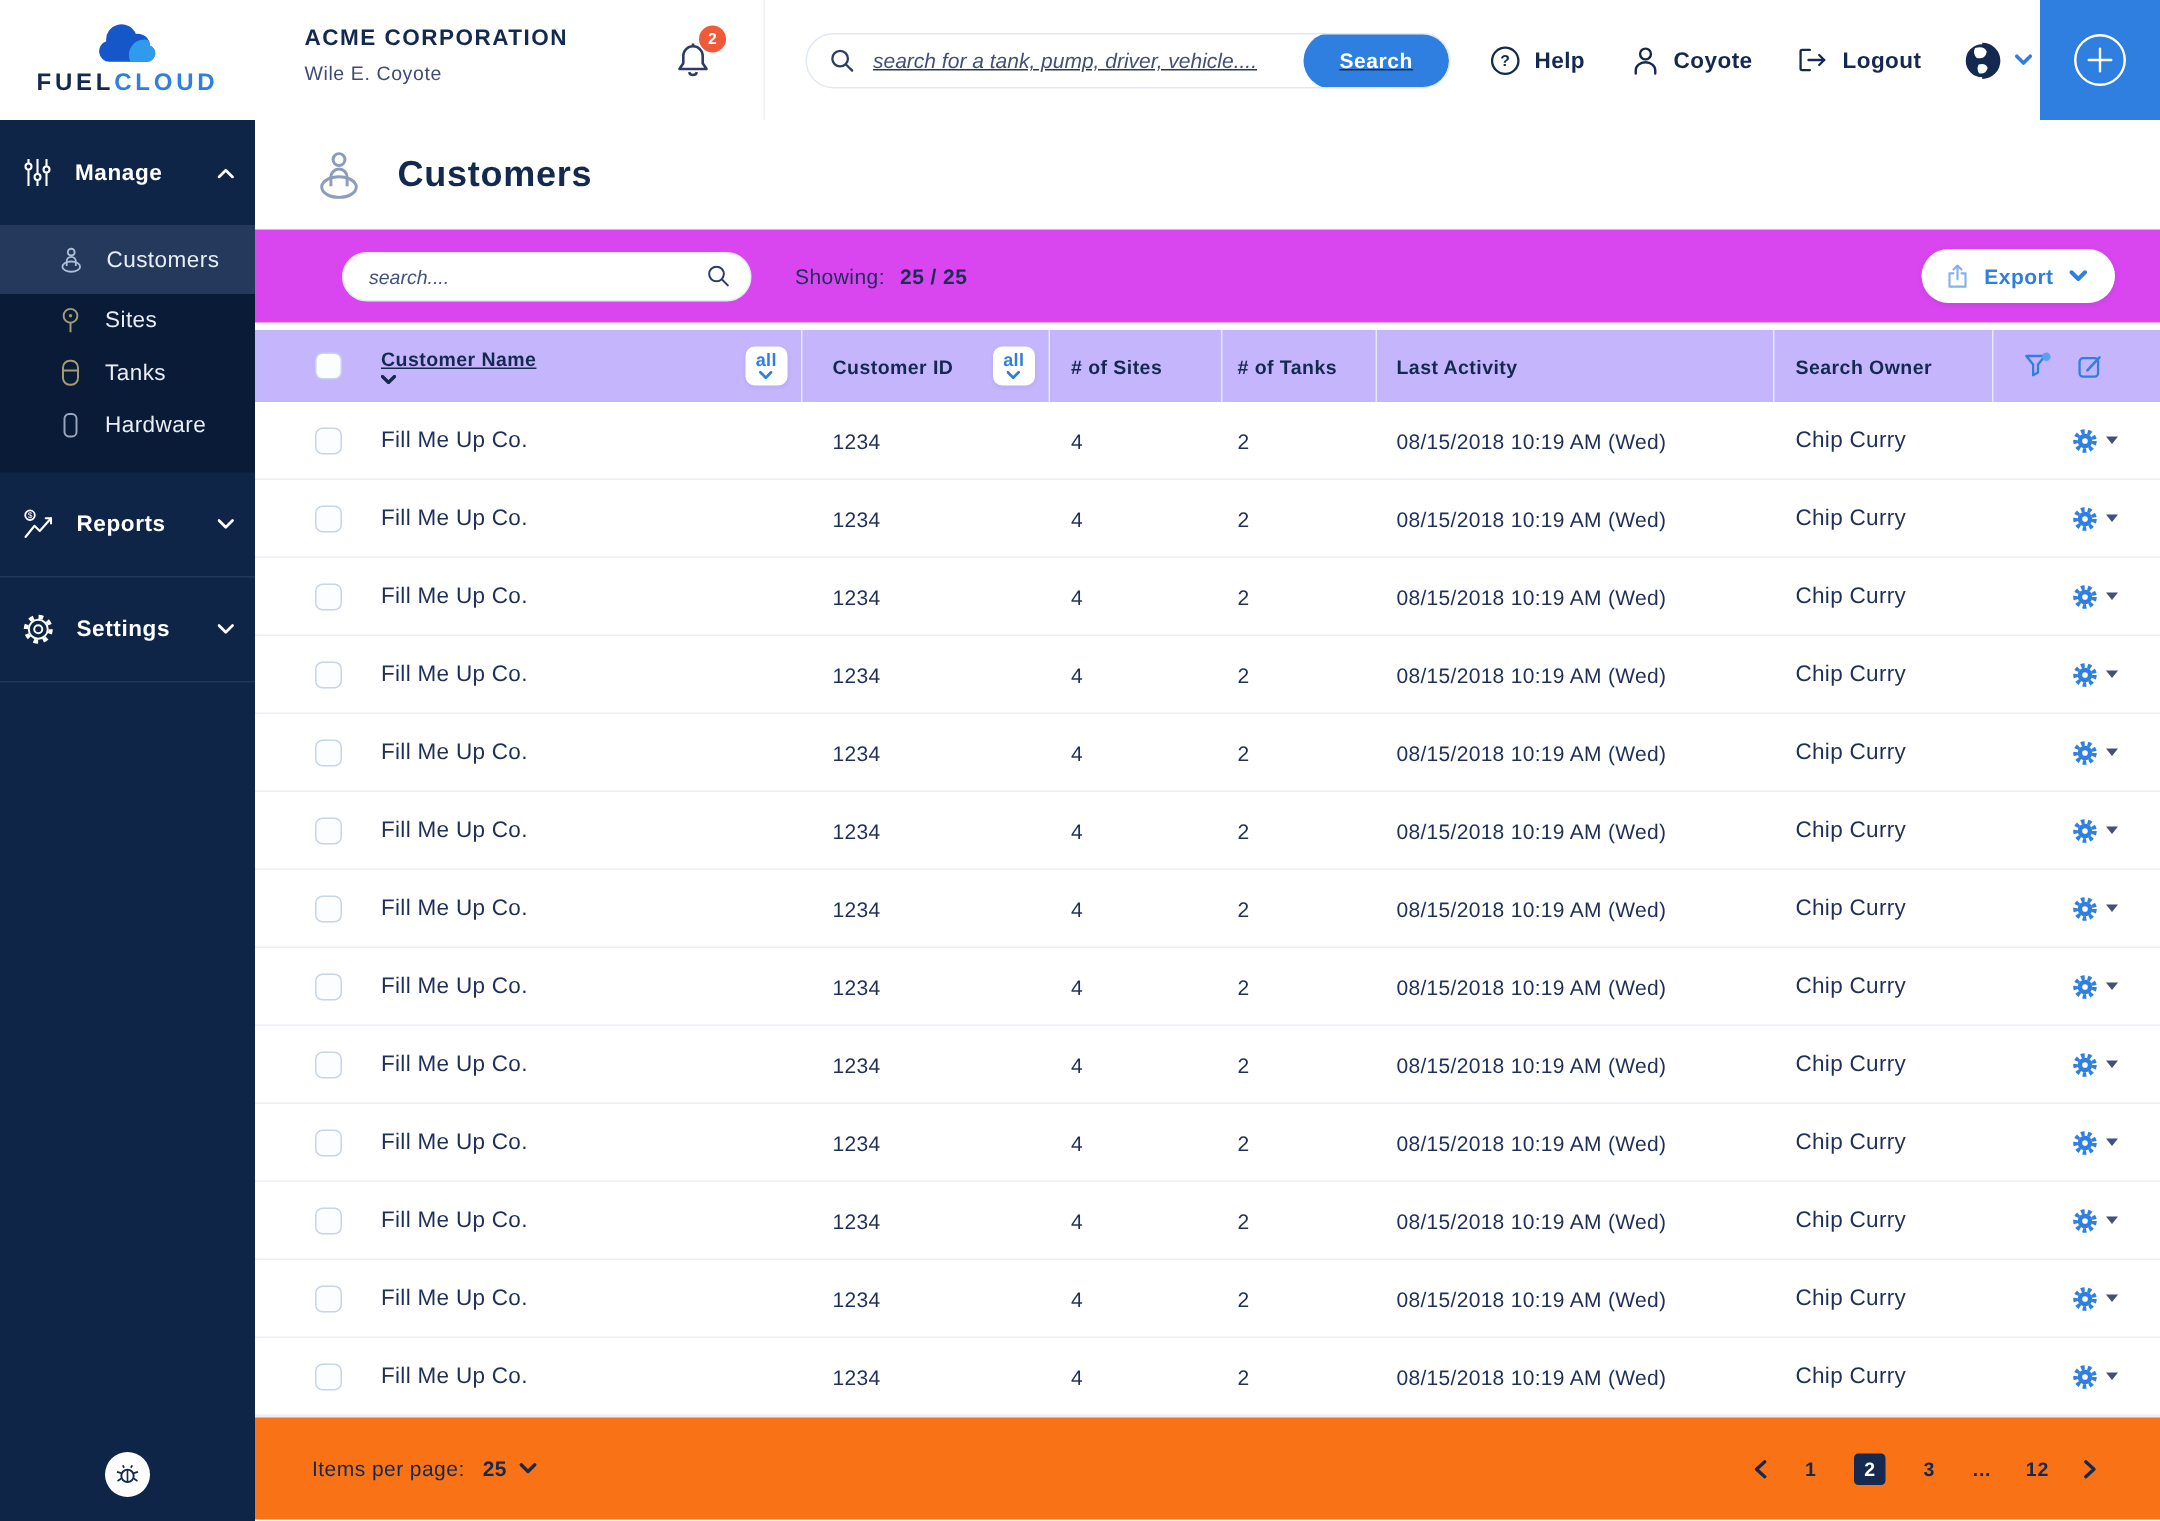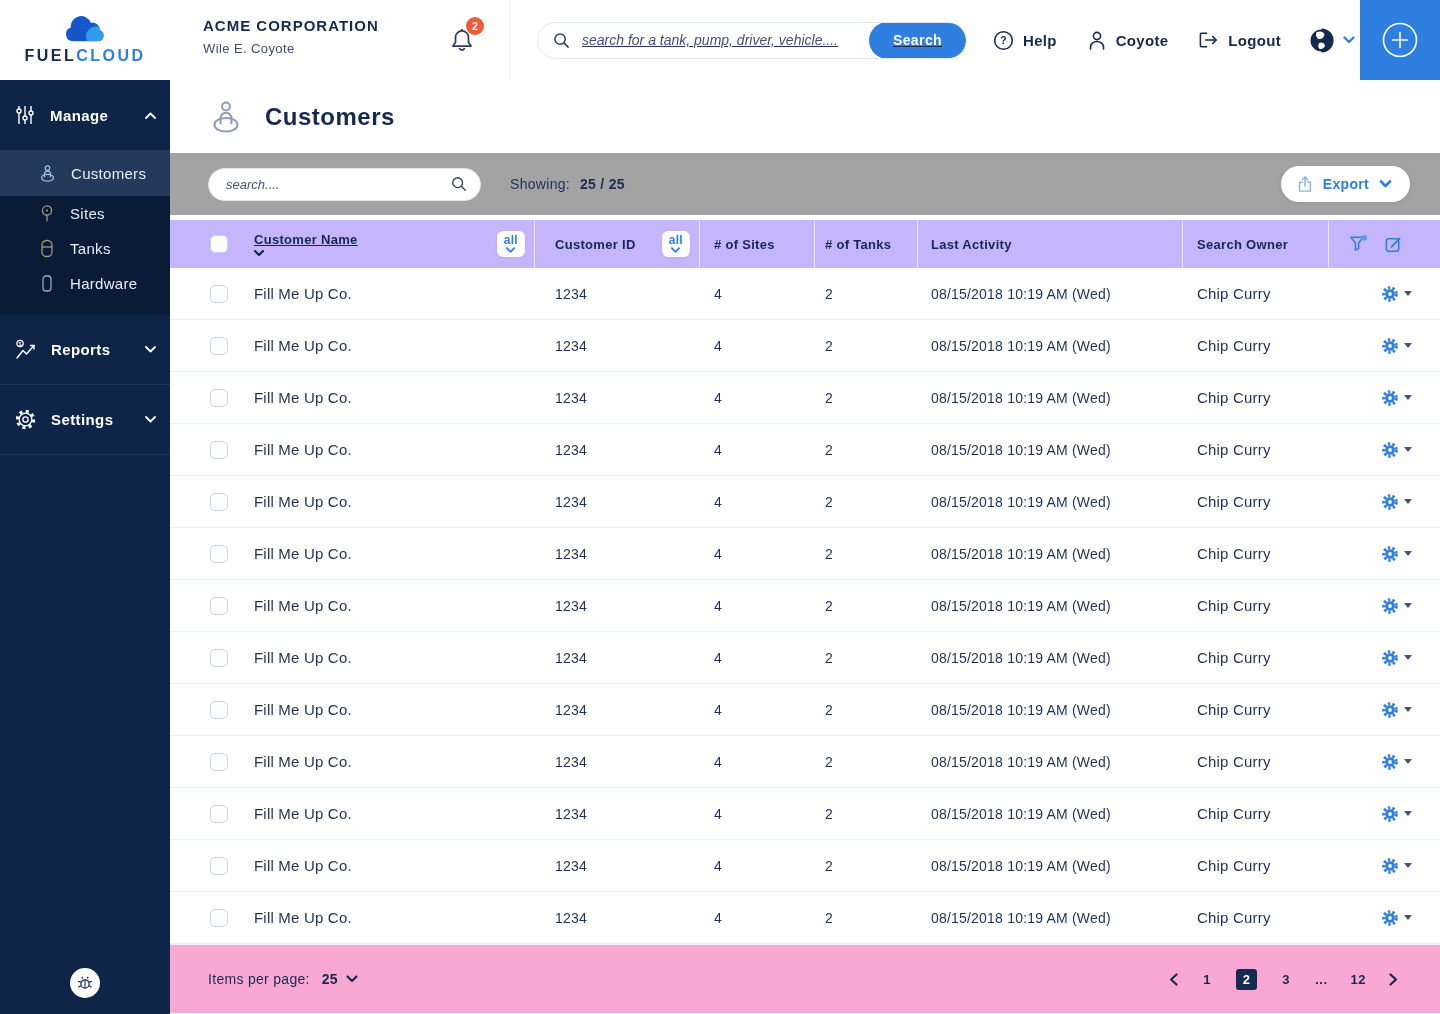--- a/index.html
+++ b/index.html
@@ -43,21 +43,21 @@
   .sub-item { height:35px; display:flex; align-items:center; padding-left:38px; cursor:pointer; }
   .sub-item .lab { font-size:15px; color:#e8edf6; margin-left:14px; letter-spacing:.3px; }
   .sub-item.active { height:46px; background:#25395d; }
   .bug-btn { position:absolute; left:70px; bottom:16px; width:30px; height:30px; border-radius:50%;
     background:#fff; display:flex; align-items:center; justify-content:center; cursor:pointer; }
 
   
   .main { position:absolute; top:80px; left:170px; width:1270px; height:934px; background:#fff; }
   .title-band { height:73px; display:flex; align-items:center; padding-left:38px; background:#fff; }
   .page-title { font-size:24px; font-weight:700; color:#14294f; letter-spacing:.5px; margin-left:21px; }
-  .controls-band { height:62px; background:#a3a3a3; display:flex; align-items:center; padding:0 30px 0 38px; }
+  .controls-band { height:62px; background:#d946ef; display:flex; align-items:center; padding:0 30px 0 58px; }
   .list-search { display:flex; align-items:center; width:273px; height:33px; background:#fff;
     border:1px solid #e4eaf4; border-radius:17px; padding:0 13px 0 17px; }
   .list-search input { flex:1; border:none; outline:none; background:transparent; font-family:"Liberation Sans",sans-serif;
     font-size:13px; font-style:italic; color:#2c3a66; }
   .list-search input::placeholder { color:#3c4a74; opacity:.95; }
   .showing { margin-left:29px; font-size:14px; color:#1c2e55; letter-spacing:.3px; }
   .showing b { margin-left:10px; font-weight:700; }
   .export-btn { margin-left:auto; display:flex; align-items:center; gap:10px; height:36px; padding:0 18px 0 16px;
     background:#fff; border:none; border-radius:18px; box-shadow:0 1px 4px rgba(30,50,100,.10);
     font-family:"Liberation Sans",sans-serif; font-size:14px; font-weight:700; color:#2e7fe0; letter-spacing:.3px; cursor:pointer; }
@@ -85,21 +85,21 @@
   .cell { font-size:14px; color:#1e2f58; letter-spacing:.2px; }
   .c-name { display:flex; align-items:center; font-size:15px; }
   .c-name .nm { margin-left:26px; }
   .c-id { padding-left:20px; } .c-sites { padding-left:14px; } .c-tanks { padding-left:10px; }
   .c-act { padding-left:13px; } .c-own { padding-left:14px; font-size:15px; }
   .c-gear { display:flex; align-items:center; gap:5px; padding-left:52px; cursor:pointer; }
   .caret-dn { width:0; height:0; border-left:4px solid transparent; border-right:4px solid transparent;
     border-top:5px solid #44507a; }
 
   
-  .footer { height:69px; background:#f9a8d4; border-top:1px solid #e9eef7; display:flex; align-items:center;
+  .footer { height:69px; background:#f97316; border-top:1px solid #e9eef7; display:flex; align-items:center;
     padding:0 42px 0 38px; }
   .ipp { display:flex; align-items:center; font-size:14px; color:#16294f; letter-spacing:.3px; }
   .ipp b { margin-left:12px; font-weight:700; }
   .ipp svg { margin-left:8px; }
   .pager { margin-left:auto; display:flex; align-items:center; gap:23px; font-size:13px; font-weight:700; color:#16294f; }
   .pg { cursor:pointer; min-width:12px; text-align:center; letter-spacing:.5px; }
   .pg.active { width:21px; height:21px; background:#16294f; color:#fff; border-radius:3px;
     display:flex; align-items:center; justify-content:center; }
   .pchev { cursor:pointer; display:flex; align-items:center; }
 

